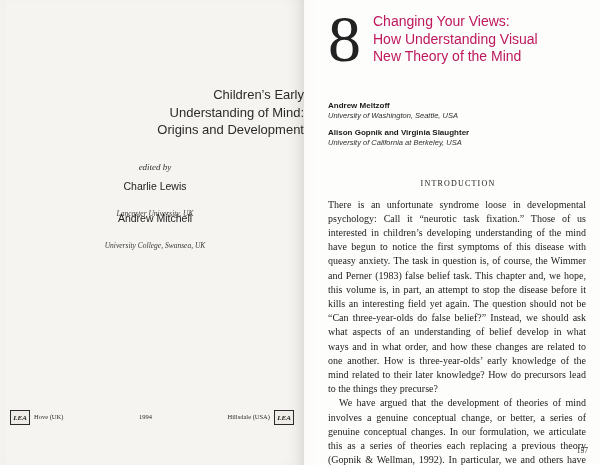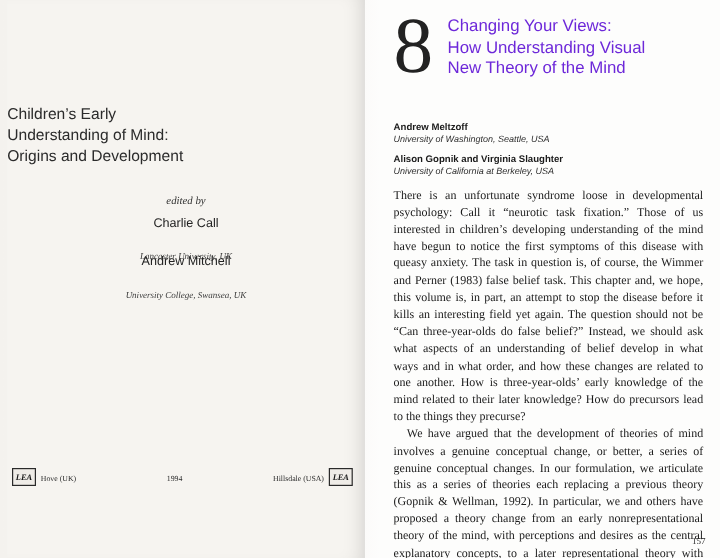--- a/index.html
+++ b/index.html
@@ -17,40 +17,40 @@
   }
   
   .left-page {
     position: absolute; left: 6px; top: 0;
     width: 298px; height: 465px;
     background: #f6f4f0;
     box-shadow: inset -14px 0 18px -14px rgba(0,0,0,0.18);
   }
   .lp-title {
     position: absolute; top: 86px; left: 0; right: 0;
-    text-align: left;
+    text-align: right;
     font-family: "Liberation Sans", sans-serif;
     font-size: 13px; line-height: 1.35; color: #2b2b2b;
   }
   .lp-edited {
     position: absolute; top: 162px; left: 0; right: 0;
     text-align: center; font-size: 9px; color: #333; font-style: italic;
   }
   .lp-editor-1 { position: absolute; top: 180px; left: 0; right: 0; text-align: center; }
   .lp-editor-2 { position: absolute; top: 212px; left: 0; right: 0; text-align: center; }
   .editor-name {
     font-family: "Liberation Sans", sans-serif;
     font-size: 10.5px; color: #222;
   }
   .editor-affil {
     font-style: italic; font-size: 7.5px; color: #3a3a3a; margin-top: 17px;
   }
   .publisher {
-    position: absolute; left: 4px; right: 10px; top: 390px;
-    display: flex; align-items: center; justify-content: space-between;
+    position: absolute; left: 4px; right: 10px; top: 410px;
+    display: flex; justify-content: space-between;
   }
   .lea-logo {
     width: 20px; height: 15px;
     border: 1px solid #2a2a2a;
     background: #efece7;
     display: flex; align-items: center; justify-content: center;
     font-family: "Liberation Serif", serif;
     font-weight: bold; font-style: italic;
     font-size: 7px; color: #1a1a1a;
     flex: 0 0 auto;
@@ -72,21 +72,21 @@
     background: #fdfdfc;
   }
   .chapter-head { display: flex; align-items: flex-start; padding: 8px 0 0 12px; }
   .chapter-number {
     font-family: "Liberation Serif", serif;
     font-size: 66px; line-height: 0.95; color: #222;
     margin-right: 12px; flex: 0 0 auto;
   }
   .chapter-title {
     font-family: "Liberation Sans", sans-serif;
-    font-size: 14px; line-height: 1.25; color: #6d28d9;
+    font-size: 14px; line-height: 1.25; color: #be185d;
     padding-top: 5px;
   }
   .authors { margin: 30px 0 0 12px; }
   .author-block { margin-bottom: 8px; }
   .author-name {
     font-family: "Liberation Sans", sans-serif;
     font-weight: bold; font-size: 8px; color: #1a1a1a;
   }
   .author-affil {
     font-family: "Liberation Sans", sans-serif;
@@ -113,21 +113,21 @@
 
   <div class="left-page">
     <div class="lp-title">
       <div>Children’s Early</div>
       <div>Understanding of Mind:</div>
       <div>Origins and Development</div>
     </div>
     <div class="lp-edited">edited by</div>
 
     <div class="lp-editor-1">
-      <div class="editor-name">Charlie Call</div>
+      <div class="editor-name">Charlie Lewis</div>
       <div class="editor-affil">Lancaster University, UK</div>
     </div>
     <div class="lp-editor-2">
       <div class="editor-name">Andrew Mitchell</div>
       <div class="editor-affil">University College, Swansea, UK</div>
     </div>
 
     <div class="publisher">
       <div class="lea-logo">LEA</div>
       <div class="pub-text">
@@ -155,20 +155,21 @@
       <div class="author-block">
         <div class="author-name">Andrew Meltzoff</div>
         <div class="author-affil">University of Washington, Seattle, USA</div>
       </div>
       <div class="author-block">
         <div class="author-name">Alison Gopnik and Virginia Slaughter</div>
         <div class="author-affil">University of California at Berkeley, USA</div>
       </div>
     </div>
 
+    <div class="section-heading">INTRODUCTION</div>
 
     <div class="body-text">
       <p>There is an unfortunate syndrome loose in developmental psychology: Call it “neurotic task fixation.” Those of us interested in children’s developing understanding of the mind have begun to notice the first symptoms of this disease with queasy anxiety. The task in question is, of course, the Wimmer and Perner (1983) false belief task. This chapter and, we hope, this volume is, in part, an attempt to stop the disease before it kills an interesting field yet again. The question should not be “Can three-year-olds do false belief?” Instead, we should ask what aspects of an understanding of belief develop in what ways and in what order, and how these changes are related to one another. How is three-year-olds’ early knowledge of the mind related to their later knowledge? How do precursors lead to the things they precurse?</p>
       <p>We have argued that the development of theories of mind involves a genuine conceptual change, or better, a series of genuine conceptual changes. In our formulation, we articulate this as a series of theories each replacing a previous theory (Gopnik &amp; Wellman, 1992). In particular, we and others have proposed a theory change from an early nonrepresentational theory of the mind, with perceptions and desires as the central explanatory concepts, to a later representational theory with propositional contents as central explanatory concepts (Gopnik &amp; Wellman, 1992; Perner, 1991; Wellman, 1990). On the basis of this formulation, we might also make predictions about the origins of an understanding of representation and</p>
     </div>
 
     <div class="page-number">157</div>
   </div>
 
 </div>

